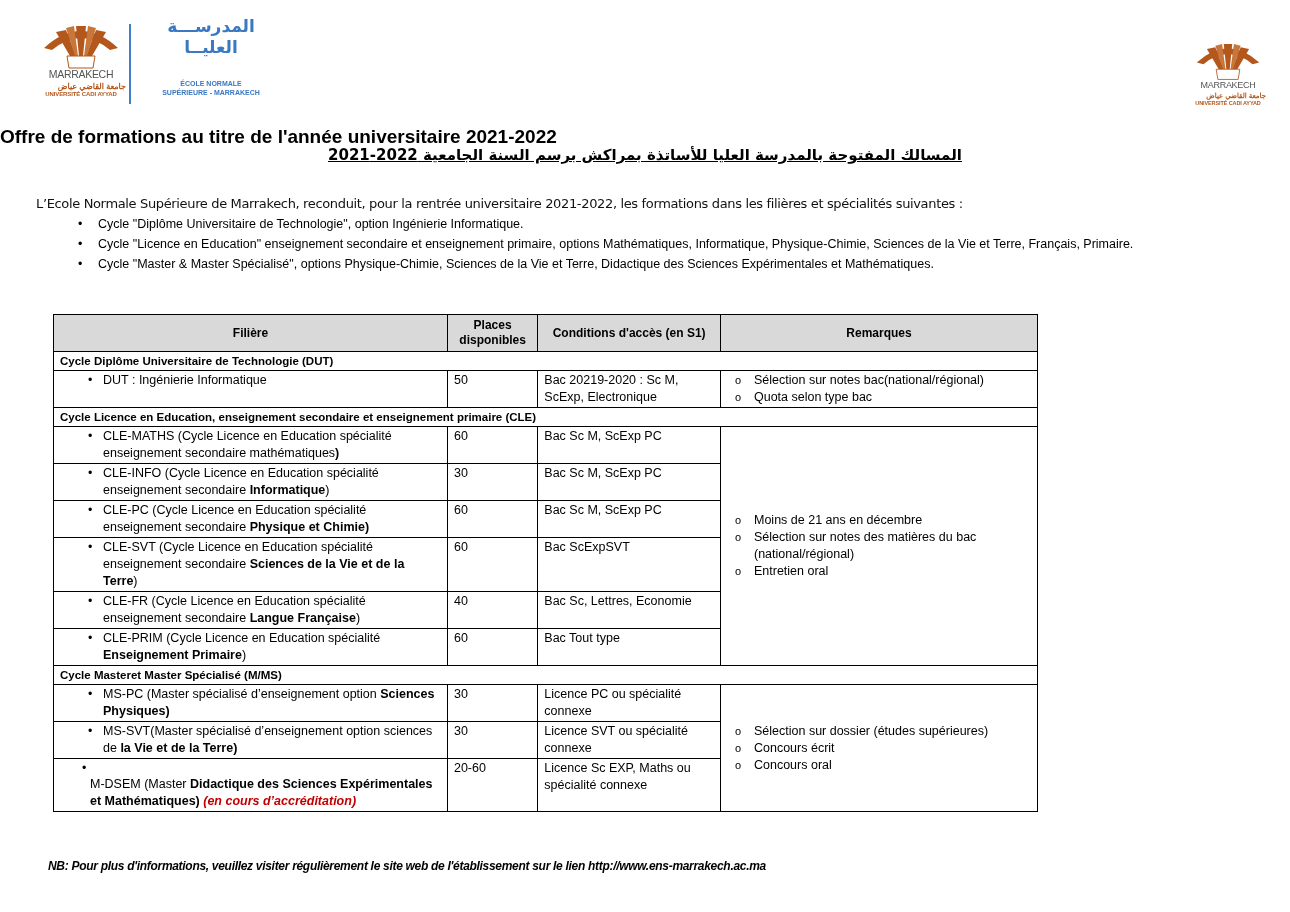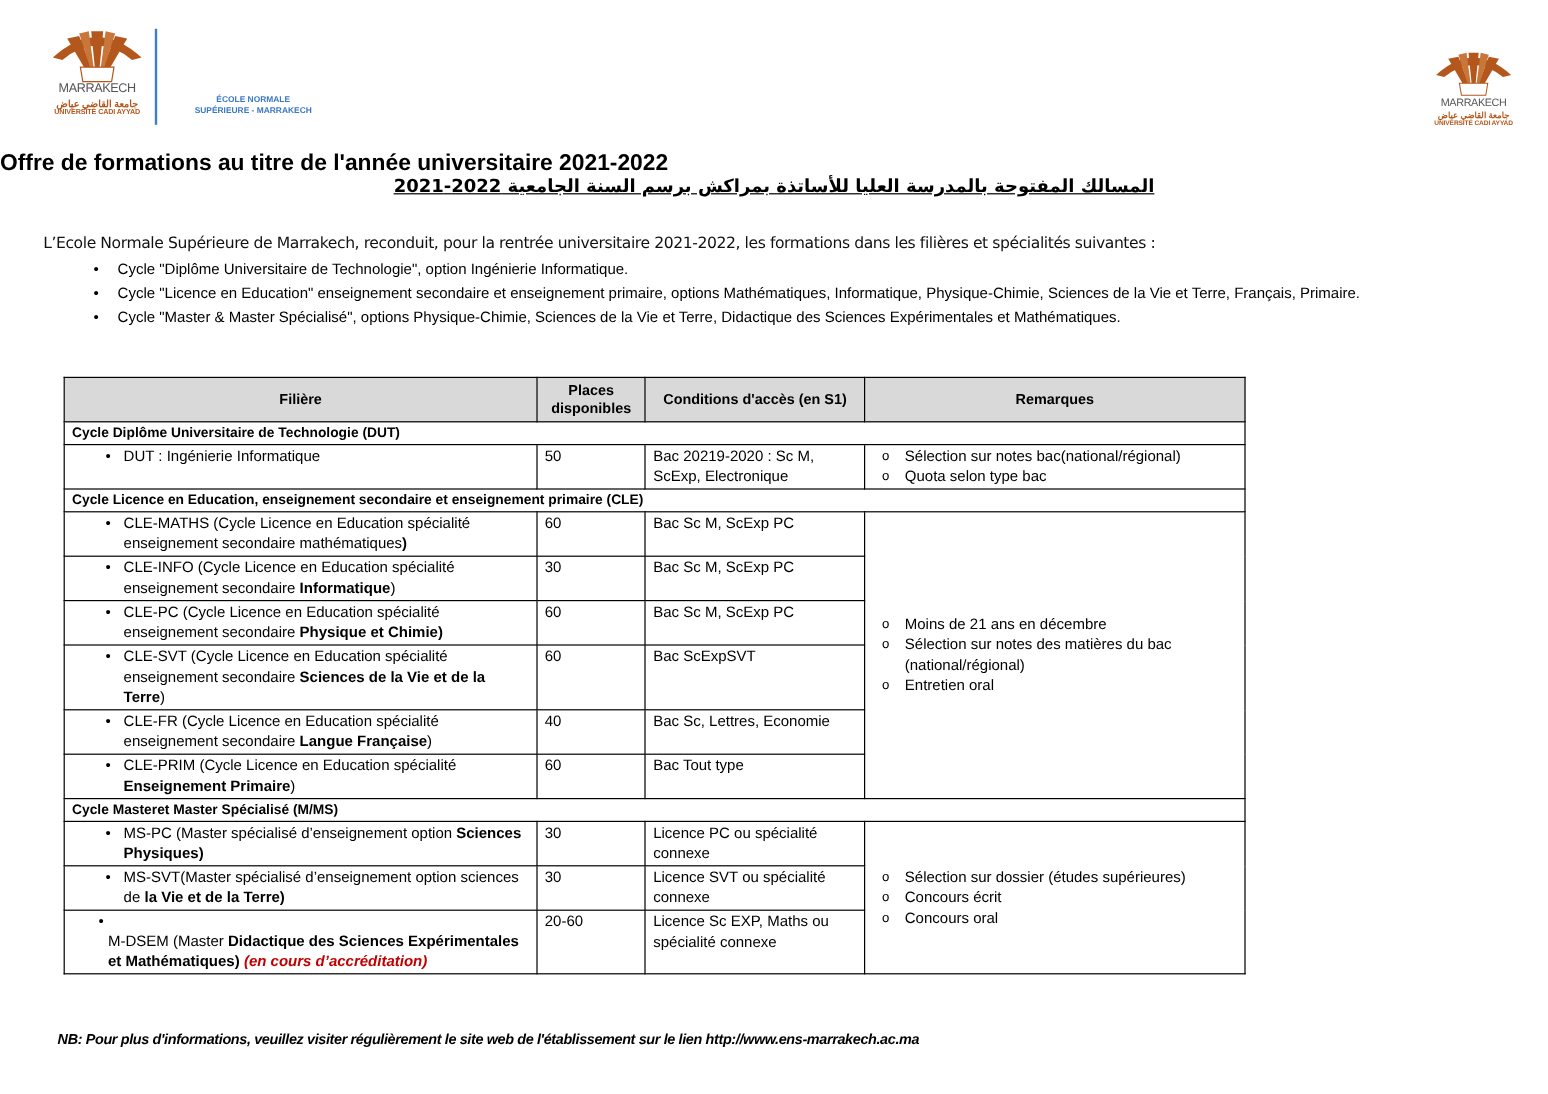--- a/index.html
+++ b/index.html
@@ -2,21 +2,21 @@
 <html><head>
 <meta charset="utf-8">
 <style>
   html, body { margin:0; padding:0; background:#ffffff; }
   body { width:1290px; height:912px; position:relative; overflow:hidden;
          font-family:"Liberation Sans", sans-serif; color:#000; }
   
   .logo { position:absolute; width:90px; }
   .logo svg { display:block; }
   .logo .city { font-family:"Liberation Sans", sans-serif; font-size:10.5px; color:#555; letter-spacing:-0.3px; text-align:center; margin-top:-2px; }
-  .logo .ar-univ { font-size:8px; color:#b3571c; text-align:center; direction:rtl; font-weight:bold; margin-top:2px; }
+  .logo .ar-univ { font-size:8px; color:#b3571c; direction:rtl; font-weight:bold; margin-top:2px; }
   .logo .fr-univ { font-size:6px; color:#b3571c; text-align:center; font-weight:bold; margin-top:0px; letter-spacing:-0.1px; }
   .divider { position:absolute; left:129px; top:24px; width:2px; height:80px; background:#3f7fc9; }
   .school-ar { position:absolute; left:146px; top:16px; width:130px; text-align:center; direction:rtl;
                color:#3a78c2; font-weight:bold; font-size:17px; line-height:21px; font-family:"DejaVu Sans", sans-serif; }
   .school-fr { position:absolute; left:146px; top:79px; width:130px; text-align:center; color:#3a78c2;
                font-weight:bold; font-size:7px; line-height:9px; }
   .title { position:absolute; left:0; top:114px; width:1290px; text-align:left; font-size:19px; font-weight:bold;margin-top:12px; }
   .title-ar { position:absolute; left:0; top:146px; width:1290px; text-align:center; font-size:15px; font-weight:bold; font-family:"DejaVu Sans", sans-serif;text-decoration:underline; }
   .intro { position:absolute; left:36px; top:196px; font-size:13px; font-family:"DejaVu Sans", sans-serif; letter-spacing:-0.35px; color:#111; white-space:nowrap; }
   ul.cycles { position:absolute; left:78px; top:216px; margin:0; padding:0; list-style:none; font-size:12.5px; line-height:17px; width:1180px; }
@@ -54,20 +54,21 @@
     <path d="M31 36 L59 36 L57 48 L33 48 Z" fill="#ffffff" stroke="#b3571c" stroke-width="1"></path>
   </svg>
   <div class="city">MARRAKECH</div>
   <div class="ar-univ">جامعة القاضي عياض</div>
   <div class="fr-univ">UNIVERSITÉ CADI AYYAD</div>
 </div>
 
 <div class="divider"></div>
 
 <div class="school-ar">
+  <div>المدرســـة العليــا</div>
 </div>
 <div class="school-fr">
   <div>ÉCOLE NORMALE</div>
   <div>SUPÉRIEURE - MARRAKECH</div>
 </div>
 
 <div class="logo" style="left:1190px; top:38px; width:76px;">
   <svg width="76" height="44" viewBox="0 0 90 50">
     <path d="M8 28 Q45 -6 82 28 L74 30 Q45 6 16 30 Z" fill="#b3571c"></path>
     <path d="M20 12 L34 36 L40 36 L30 10 Z" fill="#b3571c"></path>

